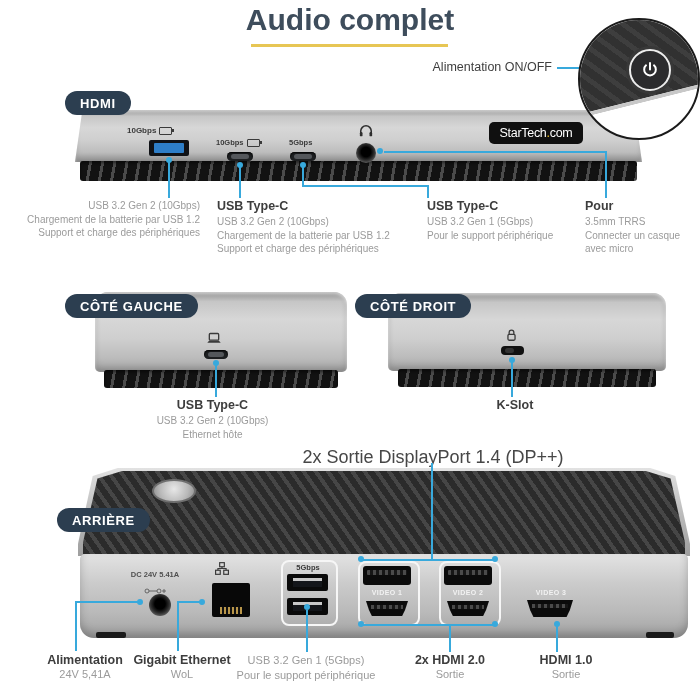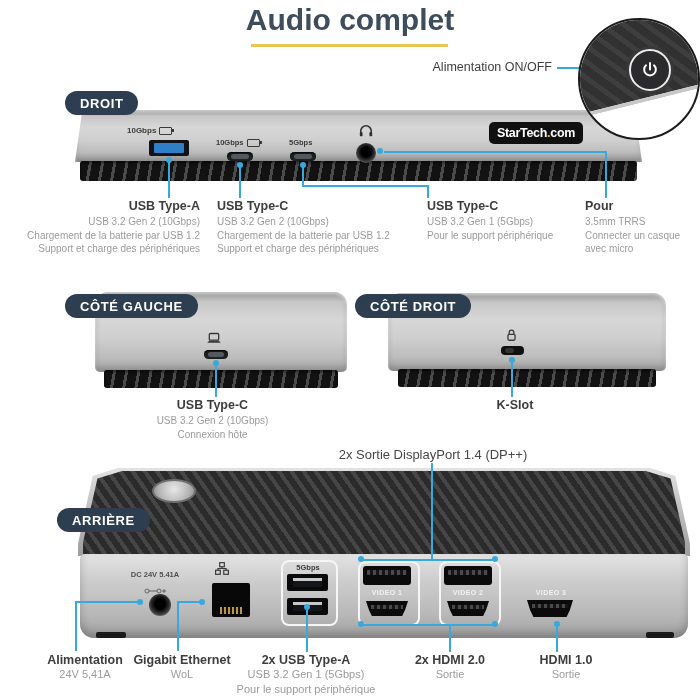--- a/index.html
+++ b/index.html
@@ -51,52 +51,52 @@
   .rear-top{clip-path:polygon(6.5% 0,93.5% 0,97.6% 9%,100% 86%,100% 100%,0 100%,0 86%,2.4% 9%);
             background:linear-gradient(180deg,#e2e2e2,#b9b9b9 55%,#9e9e9e);z-index:1}
   .rear-top-inner{position:absolute;inset:3px 5px 2px 5px;
             clip-path:polygon(6.5% 0,93.5% 0,97.6% 9%,100% 86%,100% 100%,0 100%,0 86%,2.4% 9%);
             background:repeating-linear-gradient(55deg,#2b2b2b 0 6px,#464646 6px 10px)}
   .rear-face{background:linear-gradient(180deg,#e3e3e3 0,#cbcbcb 35%,#b9b9b9 70%,#a2a2a2 100%);
             border-radius:5px 5px 14px 14px;box-shadow:inset 0 -5px 8px rgba(0,0,0,.22);z-index:1}
   .rear-btn{border-radius:50%;background:radial-gradient(circle at 50% 40%,#e8e8e8,#b9b9b9 60%,#8c8c8c);
             border:2px solid #6f6f6f;z-index:3}
   .foot{background:#1a1a1a;border-radius:2px;z-index:2}
-  .startech{background:#101010;border-radius:5px;color:#fff;font-weight:700;font-size:12.5px;display:flex;
+  .startech{background:#101010;border-radius:5px;color:#fff;font-weight:400;font-size:12.5px;display:flex;
             align-items:center;justify-content:center;z-index:4;letter-spacing:-.3px}
   .startech .dot{color:#f2c21d}
   .inset{border-radius:50%;border:2px solid #1b1b1b;background:#fff;overflow:hidden;z-index:10}
   .inset-corner{position:absolute;left:-20px;top:-36px;width:152px;height:114px;transform:rotate(-14deg);
             background:repeating-linear-gradient(50deg,#313131 0 8px,#3e3e3e 8px 13px);
             border-radius:0 0 28px 0;border-right:4px solid #c8c8c8;border-bottom:4px solid #c8c8c8}
   .pwr-btn{position:absolute;left:49px;top:29px;width:38px;height:38px;border-radius:50%;background:#2b2b2d;
             border:2px solid #ececec;box-shadow:0 0 0 3px #383838;display:flex;align-items:center;justify-content:center}
   .pwr-label{font-size:12.5px;color:#3e3e3e;z-index:11}
-  .dp-big-label{font-size:13px;color:#474747;z-index:5}
+  .dp-big-label{font-size:18px;color:#474747;z-index:5}
 </style>
 </head>
 <body>
 
 <div class="abs" id="title">Audio complet</div>
 <div class="abs" id="underline"></div>
 
 <div class="abs pwr-label" style="left:402px;top:60px;width:150px;text-align:right">Alimentation ON/OFF</div>
 <div class="abs bl" style="left:557px;top:67px;width:34px;height:2px"></div>
 <div class="abs bd" style="left:585px;top:64px"></div>
 <div class="abs inset" style="left:578px;top:18px;width:118px;height:118px">
   <div class="inset-corner"></div>
   <div class="pwr-btn">
     <svg width="20" height="20" viewBox="0 0 24 24">
       <path d="M12 3.5v8" stroke="#fff" stroke-width="2.4" stroke-linecap="round"></path>
       <path d="M7.2 6.4a7 7 0 1 0 9.6 0" fill="none" stroke="#fff" stroke-width="2.4" stroke-linecap="round"></path>
     </svg>
   </div>
 </div>
 
-<div class="abs badge" style="left:65px;top:91px">DROIT</div>
+<div class="abs badge" style="left:65px;top:91px">HDMI</div>
 <div class="abs device front-face" style="left:75px;top:110px;width:567px;height:52px"></div>
 <div class="abs vents" style="left:80px;top:161px;width:557px;height:20px"></div>
 
 <div class="abs mark" style="left:127px;top:126px">
   <span>10Gbps</span>
   <span class="batt"></span>
 </div>
 <div class="abs usba-f" style="left:149px;top:140px;width:40px;height:16px">
     <span></span>
   </div>
@@ -137,21 +137,20 @@
 <div class="abs bl" style="left:239px;top:165px;width:2px;height:33px"></div>
 <div class="abs bd" style="left:300px;top:162px"></div>
 <div class="abs bl" style="left:302px;top:165px;width:2px;height:22px"></div>
 <div class="abs bl" style="left:302px;top:185px;width:127px;height:2px"></div>
 <div class="abs bl" style="left:427px;top:185px;width:2px;height:13px"></div>
 <div class="abs bd" style="left:377px;top:148px"></div>
 <div class="abs bl" style="left:384px;top:151px;width:223px;height:2px"></div>
 <div class="abs bl" style="left:605px;top:151px;width:2px;height:47px"></div>
 
 <div class="abs co tr" style="left:0;top:199px;width:200px">
-  <div class="co-t">USB Type-A</div>
   <div class="co-l">USB 3.2 Gen 2 (10Gbps)</div>
   <div class="co-l">Chargement de la batterie par USB 1.2</div>
   <div class="co-l">Support et charge des périphériques</div>
 </div>
 <div class="abs co" style="left:217px;top:199px;width:200px">
   <div class="co-t">USB Type-C</div>
   <div class="co-l">USB 3.2 Gen 2 (10Gbps)</div>
   <div class="co-l">Chargement de la batterie par USB 1.2</div>
   <div class="co-l">Support et charge des périphériques</div>
 </div>
@@ -176,21 +175,21 @@
   </svg>
 </div>
 <div class="abs usbc" style="left:204px;top:350px;width:24px;height:9px">
     <span></span>
   </div>
 <div class="abs bd" style="left:213px;top:360px"></div>
 <div class="abs bl" style="left:215px;top:363px;width:2px;height:34px"></div>
 <div class="abs co tc" style="left:110px;top:398px;width:205px">
   <div class="co-t">USB Type-C</div>
   <div class="co-l">USB 3.2 Gen 2 (10Gbps)</div>
-  <div class="co-l">Connexion hôte</div>
+  <div class="co-l">Ethernet hôte</div>
 </div>
 
 <div class="abs badge" style="left:355px;top:294px">CÔTÉ DROIT</div>
 <div class="abs device side-face" style="left:388px;top:293px;width:278px;height:78px"></div>
 <div class="abs vents" style="left:398px;top:369px;width:258px;height:18px"></div>
 <div class="abs" style="left:506px;top:328px;z-index:3">
   <svg width="11" height="13" viewBox="0 0 18 22">
     <path d="M5 9V6a4 4 0 0 1 8 0v3" fill="none" stroke="#3a3a3a" stroke-width="2.2"></path>
     <rect x="3" y="9" width="12" height="10" rx="2" fill="none" stroke="#3a3a3a" stroke-width="2.2"></rect>
   </svg>
@@ -291,21 +290,20 @@
 
 <div class="abs tc" style="left:20px;top:653px;width:130px;z-index:5">
   <div class="bt-t">Alimentation</div>
   <div class="bt-l">24V 5,41A</div>
 </div>
 <div class="abs tc" style="left:112px;top:653px;width:140px;z-index:5">
   <div class="bt-t">Gigabit Ethernet</div>
   <div class="bt-l">WoL</div>
 </div>
 <div class="abs tc" style="left:220px;top:653px;width:172px;z-index:5">
-  <div class="bt-t">2x USB Type-A</div>
   <div class="bt-l">USB 3.2 Gen 1 (5Gbps)</div>
   <div class="bt-l">Pour le support périphérique</div>
 </div>
 <div class="abs tc" style="left:387px;top:653px;width:126px;z-index:5">
   <div class="bt-t">2x HDMI 2.0</div>
   <div class="bt-l">Sortie</div>
 </div>
 <div class="abs tc" style="left:503px;top:653px;width:126px;z-index:5">
   <div class="bt-t">HDMI 1.0</div>
   <div class="bt-l">Sortie</div>

